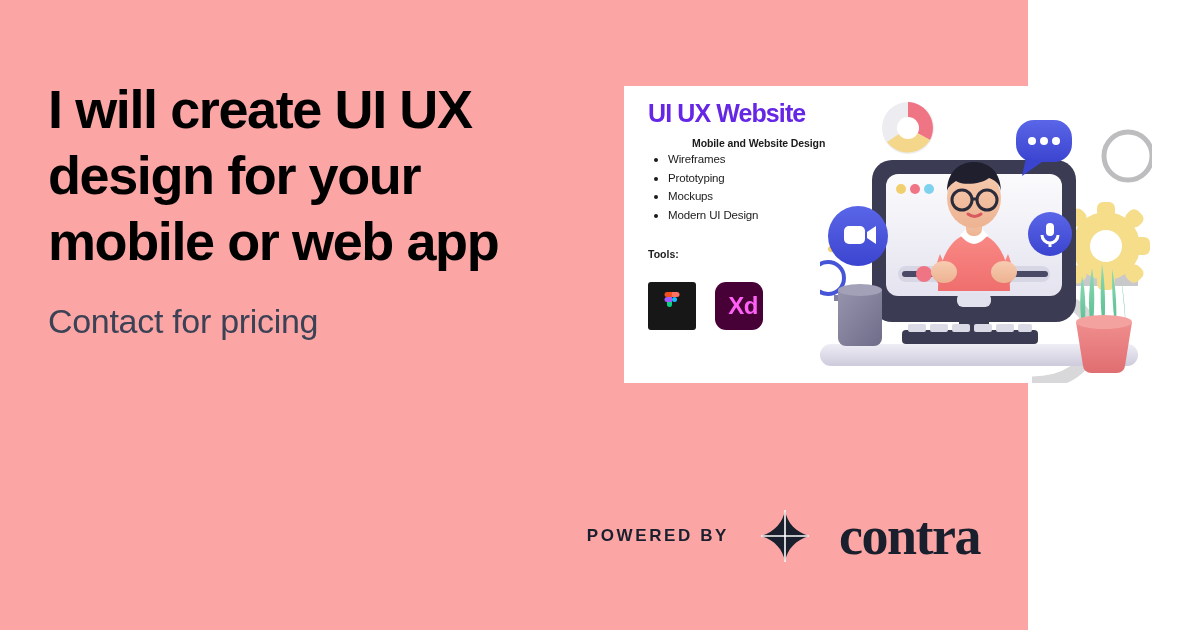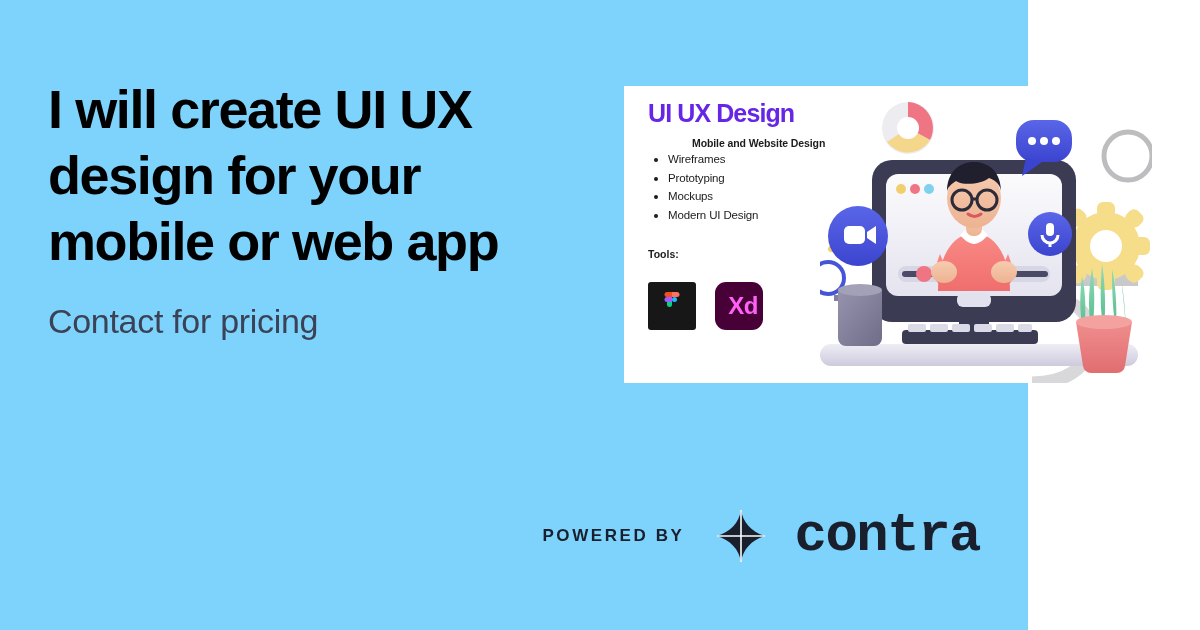--- a/index.html
+++ b/index.html
@@ -2,21 +2,21 @@
 <html><head>
 <meta charset="utf-8">
 <style>
   * { box-sizing: border-box; margin: 0; padding: 0; }
   html, body {
     width: 1200px; height: 630px;
     background: #ffffff;
     font-family: "Liberation Sans", sans-serif;
     overflow: hidden;
   }
-  .page { position: relative; width: 1028px; height: 630px; background: #7dd3fc; }
+  .page { position: relative; width: 1028px; height: 630px; background: #fca5a5; }
 
   
   .left { position: absolute; left: 48px; top: 0; width: 560px; height: 630px; }
 
   .headline {
     position: absolute; left: 0; top: 76px; width: 540px;
     font-size: 54px; line-height: 66px; font-weight: 700;
     letter-spacing: -1.4px; color: #000000;
   }
   .subtitle {
@@ -83,21 +83,21 @@
   
   .powered {
     position: absolute; right: 48px; top: 508px;
     display: flex; align-items: center; gap: 28px;
   }
   .powered-label {
     font-size: 17px; font-weight: 700; letter-spacing: 2.6px;
     color: #1a1f2e; font-family: "Liberation Sans", sans-serif;
   }
   .contra-word {
-    font-family: Liberation Mono, monospace; font-size: 54px;
+    font-family: Liberation Serif, serif; font-size: 54px;
     font-weight: 700; color: #1a1f2e; letter-spacing: -1.5px;
     line-height: 54px; margin-left: -2px;
   }
 </style>
 </head>
 <body>
 
 <div class="page">
 
   <div class="left">
@@ -105,21 +105,21 @@
     <h1 class="headline">I will create UI UX design for your mobile or web app</h1>
 
     <div class="subtitle">Contact for pricing</div>
 
 
   </div>
 
   <div class="gig-img">
 
     <div class="gig-text">
-      <div class="gig-title">UI UX Design</div>
+      <div class="gig-title">UI UX Website</div>
       <div class="gig-sub">Mobile and Website Design</div>
       <ul class="gig-list">
         <li>Wireframes</li>
         <li>Prototyping</li>
         <li>Mockups</li>
         <li>Modern UI Design</li>
       </ul>
     </div>
 
     <div class="tools-label">Tools:</div>

